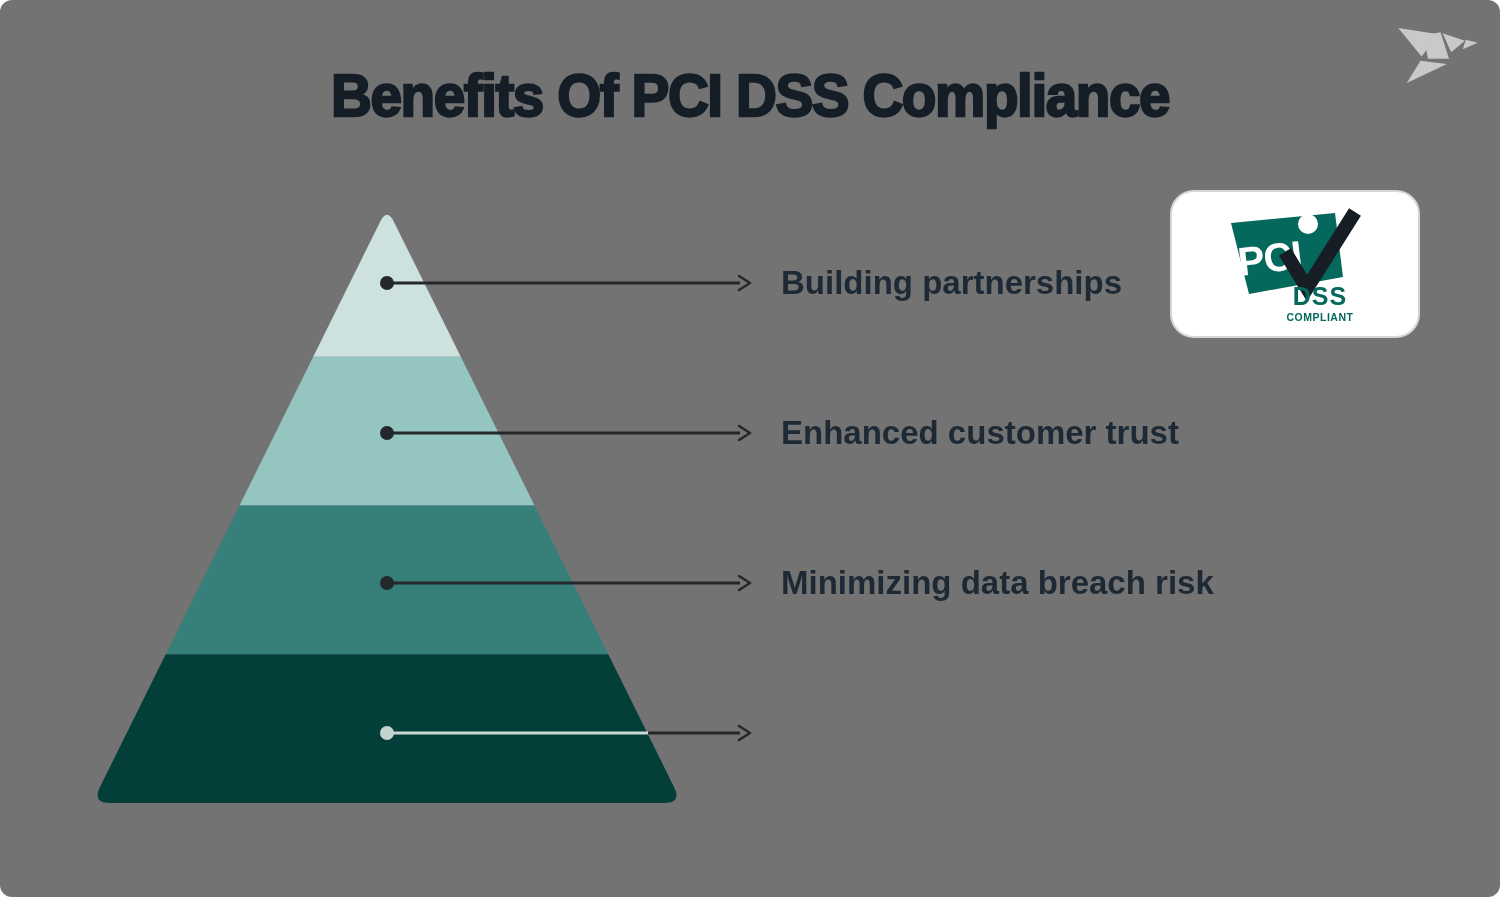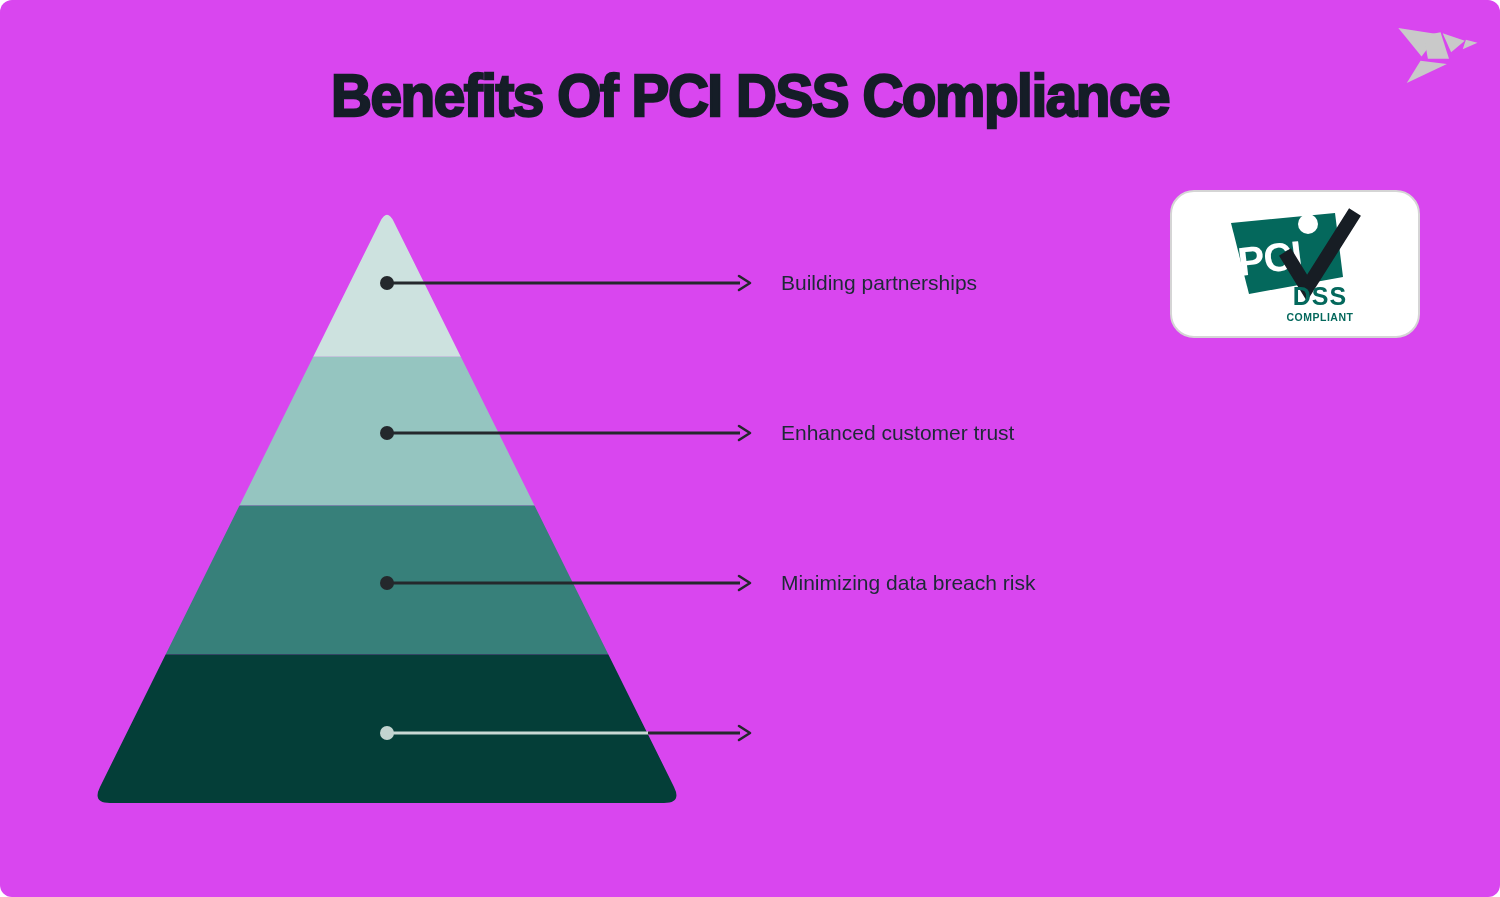--- a/index.html
+++ b/index.html
@@ -1,31 +1,31 @@
 <!DOCTYPE html>
 <html><head>
 <meta charset="utf-8">
 <style>
   * { margin:0; padding:0; box-sizing:border-box; }
   html,body { width:1500px; height:897px; background:#ffffff; }
   .page {
-    position:relative; width:1500px; height:897px; background:#d946ef;
+    position:relative; width:1500px; height:897px; background:#737373;
     overflow:hidden; font-family:"Liberation Sans", sans-serif; border-radius:12px;
   }
   .title {
     position:absolute; left:0; right:0; top:62px; text-align:center;
     font-size:59px; font-weight:bold; letter-spacing:-1.5px;
     color:#151d27; -webkit-text-stroke:2.3px #151d27;
     transform:scaleX(.96); white-space:nowrap;
   }
   .bird { position:absolute; left:1392px; top:16px; width:95px; height:80px; }
   .diagram { position:absolute; left:80px; top:195px; width:700px; height:620px; }
   .benefit-label {
     position:absolute; left:781px; height:44px; line-height:44px;
-    font-size:21px; color:#1d2a35; white-space:nowrap;
+    font-size:33px; color:#1d2a35; white-space:nowrap;font-weight:bold;
   }
   .pci-card {
     position:absolute; left:1170px; top:190px; width:250px; height:148px;
     background:#ffffff; border:2px solid #d5d5d5; border-radius:24px;
   }
   .pci-logo { position:absolute; left:40px; top:8px; width:170px; height:132px; }
   .svg-text { font-family:"Liberation Sans", sans-serif; }
 </style>
 </head>
 <body>

